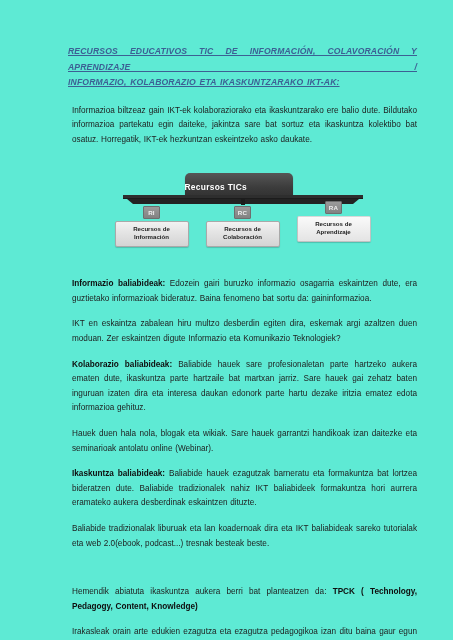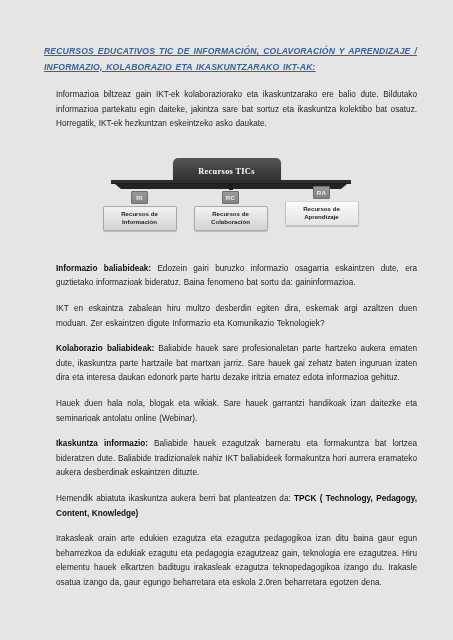--- a/index.html
+++ b/index.html
@@ -11,23 +11,23 @@
   body {
     width: 453px;
     height: 640px;
     overflow: hidden;
     font-family: "Liberation Sans", sans-serif;
     color: #1a1a1a;
   }
   .page {
     width: 453px;
     height: 640px;
-    background: #e5e5e5;
+    background: #5eead4;
     box-sizing: border-box;
-    padding: 44px 36px 20px 44px;
+    padding: 44px 36px 20px 68px;
     position: relative;
   }
 
   
   .doc-title {
     color: #3c6094;
     font-style: italic;
     font-weight: 600;
     text-decoration: underline;
     font-size: 8.6px;
@@ -46,21 +46,21 @@
     
     text-align-last: justify;
   }
 
   
   p.body {
     font-size: 8.2px;
     line-height: 14.6px;
     text-align: justify;
     text-justify: inter-word;
-    margin: 0 0 11px 12px;
+    margin: 0 0 11px 4px;
     color: #1d1d1d;
     word-spacing: 0.4px;
   }
   p.body.gap-lg { margin-bottom: 26px; }
   p.body.gap-xl { margin-bottom: 34px; }
   p.body b, .runin {
     font-weight: bold;
     color: #0e0e0e;
   }
 
@@ -75,22 +75,20 @@
     position: absolute;
     left: 76px;
     top: 0;
     width: 108px;
     height: 27px;
     background: linear-gradient(#565656, #3b3b3b 55%, #2f2f2f);
     border-radius: 5px;
     box-shadow: 0 1px 1px rgba(0,0,0,0.35);
     display: flex;
     align-items: center;
-    justify-content: center;
-    font-family: Liberation Serif, serif;
   }
   .tic-head span {
     color: #ffffff;
     font-size: 8.4px;
     font-weight: bold;
     letter-spacing: 0.3px;
   }
   .bracket {
     position: absolute;
     left: 14px;
@@ -208,20 +206,21 @@
 
   <p class="body"><b class="runin"> Informazio baliabideak:</b><span> Edozein gairi buruzko informazio osagarria eskaintzen dute, era guztietako informazioak bideratuz. Baina fenomeno bat sortu da: gaininformazioa.</span></p>
 
   <p class="body">IKT en eskaintza zabalean hiru multzo desberdin egiten dira, eskemak argi azaltzen duen moduan. Zer eskaintzen digute Informazio eta Komunikazio Teknologiek?</p>
 
 
   <p class="body"><b class="runin">Kolaborazio baliabideak:</b><span> Baliabide hauek sare profesionaletan parte hartzeko aukera ematen dute, ikaskuntza parte hartzaile bat martxan jarriz. Sare hauek gai zehatz baten inguruan izaten dira eta interesa daukan edonork parte hartu dezake iritzia ematez edota informazioa gehituz.</span></p>
 
   <p class="body">Hauek duen hala nola, blogak eta wikiak. Sare hauek garrantzi handikoak izan daitezke eta seminarioak antolatu online (Webinar).</p>
 
-  <p class="body"><b class="runin">Ikaskuntza informazio:</b><span>  Baliabide hauek ezagutzak barneratu eta formakuntza bat lortzea bideratzen dute. Baliabide tradizionalek nahiz IKT baliabideek formakuntza hori aurrera eramateko aukera desberdinak eskaintzen dituzte.</span></p>
-
+  <p class="body"><b class="runin">Ikaskuntza baliabideak:</b><span>  Baliabide hauek ezagutzak barneratu eta formakuntza bat lortzea bideratzen dute. Baliabide tradizionalek nahiz IKT baliabideek formakuntza hori aurrera eramateko aukera desberdinak eskaintzen dituzte.</span></p>
+
+  <p class="body gap-xl">Baliabide tradizionalak liburuak eta lan koadernoak dira eta IKT baliabideak sareko tutorialak eta web 2.0(ebook, podcast...) tresnak besteak beste.</p>
 
   <p class="body"><span>Hemendik abiatuta ikaskuntza aukera berri bat planteatzen da: </span><b class="runin">TPCK ( Technology, Pedagogy, Content, Knowledge)</b></p>
 
   <p class="body">Irakasleak orain arte edukien ezagutza eta ezagutza pedagogikoa izan ditu baina gaur egun beharrezkoa da edukiak ezagutu eta pedagogia ezagutzeaz gain, teknologia ere ezagutzea. Hiru elementu hauek elkartzen baditugu irakasleak ezagutza teknopedagogikoa izango du. Irakasle osatua izango da, gaur egungo beharretara eta eskola 2.0ren beharretara egotzen dena.</p>
 
 </div>
 
 </body></html>

